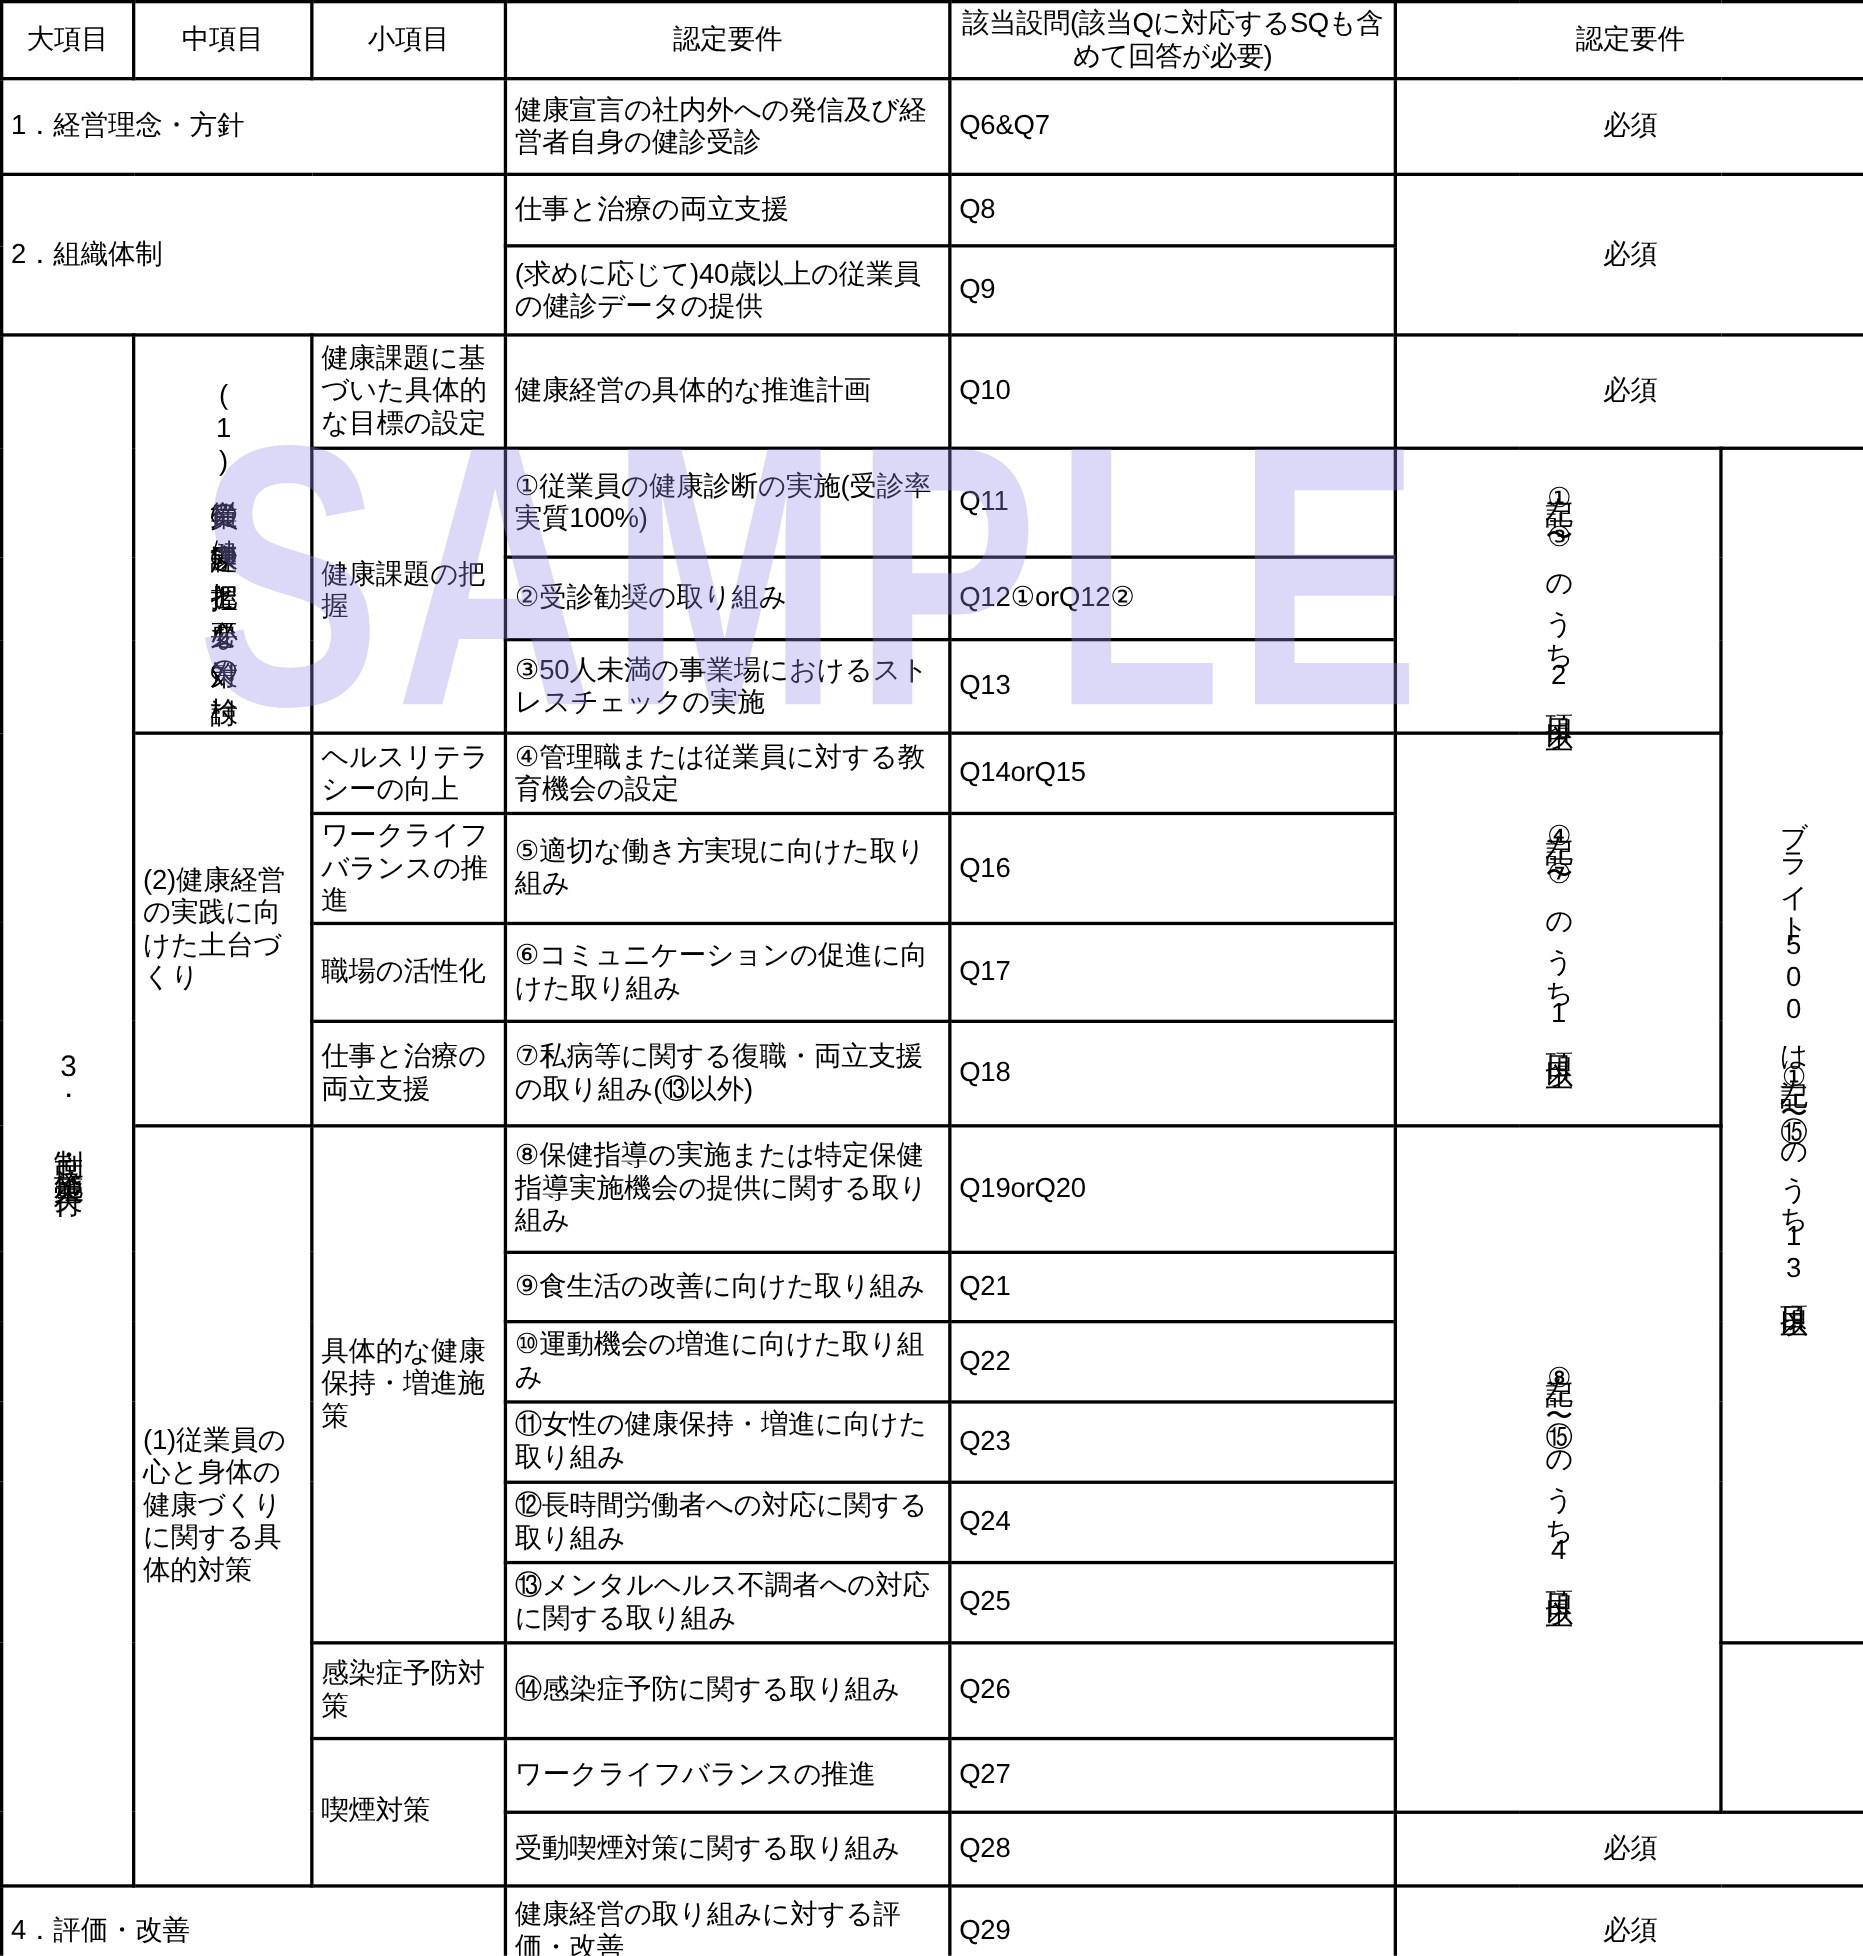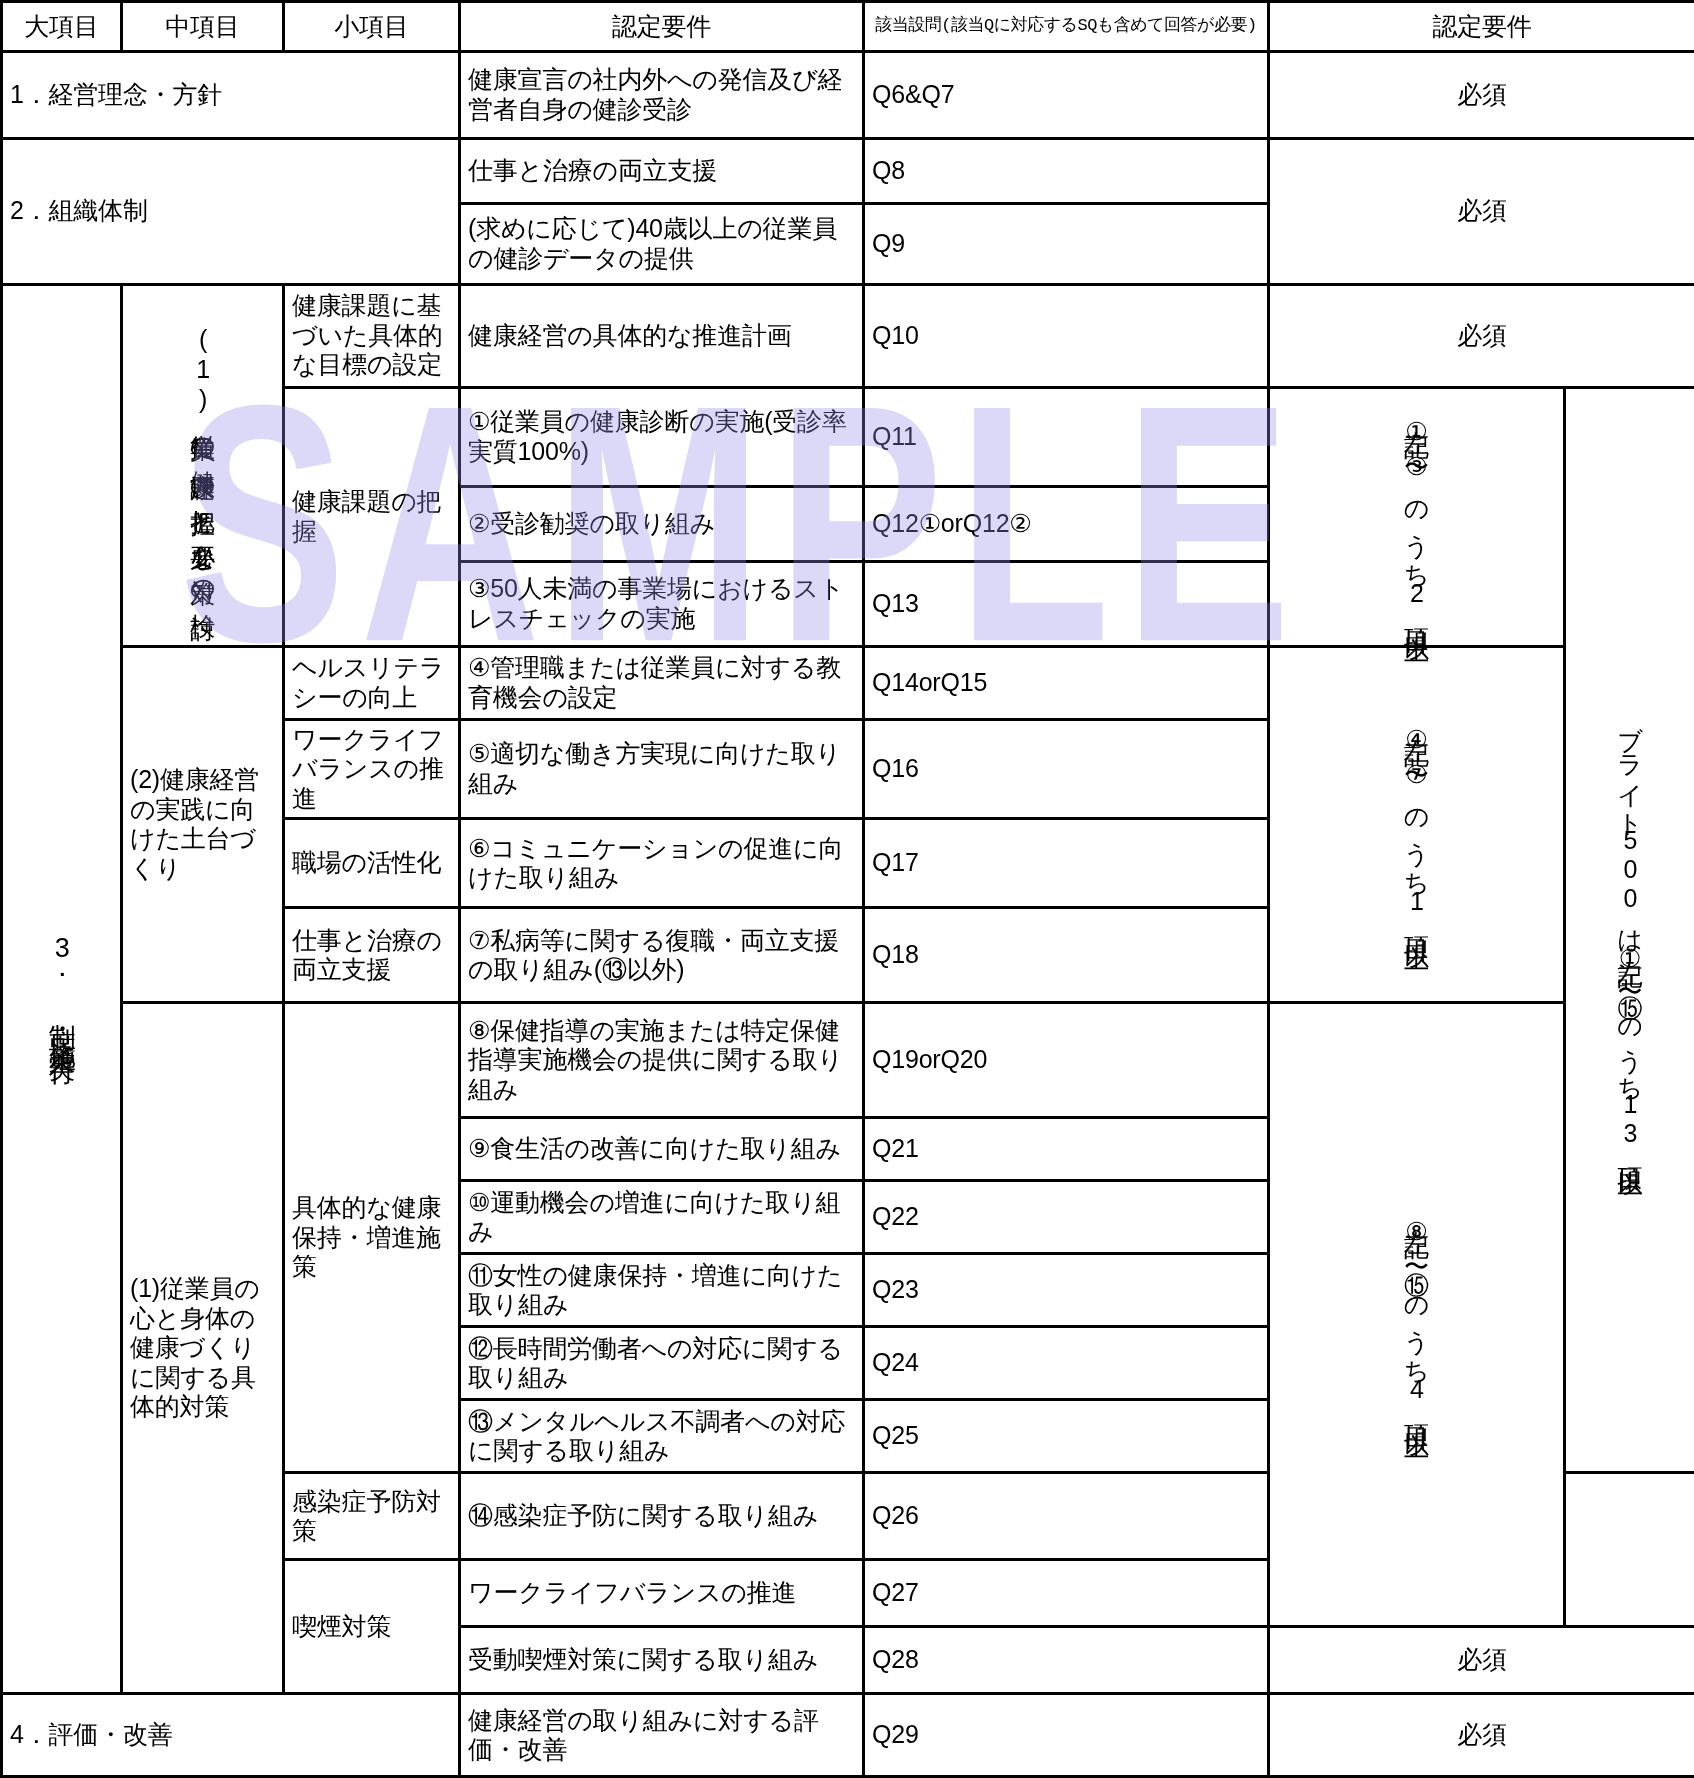--- a/index.html
+++ b/index.html
@@ -40,23 +40,22 @@
     word-break: break-all;
   }
   th.hdr {
     background: #8eb3dd;
     text-align: center;
     font-weight: bold;
     font-size: 27px;
     letter-spacing: 1px;
   }
   th.hdr.small {
-    font-size: 17px;
+    font-size: 25px;
     letter-spacing: -0.5px;
-    font-family: Liberation Mono, monospace;
   }
   td.mid { vertical-align: middle; }
   td.top { vertical-align: top; }
 
   
   td.vert {
     writing-mode: vertical-rl;
     text-orientation: upright;
     text-align: center;
     vertical-align: middle;

